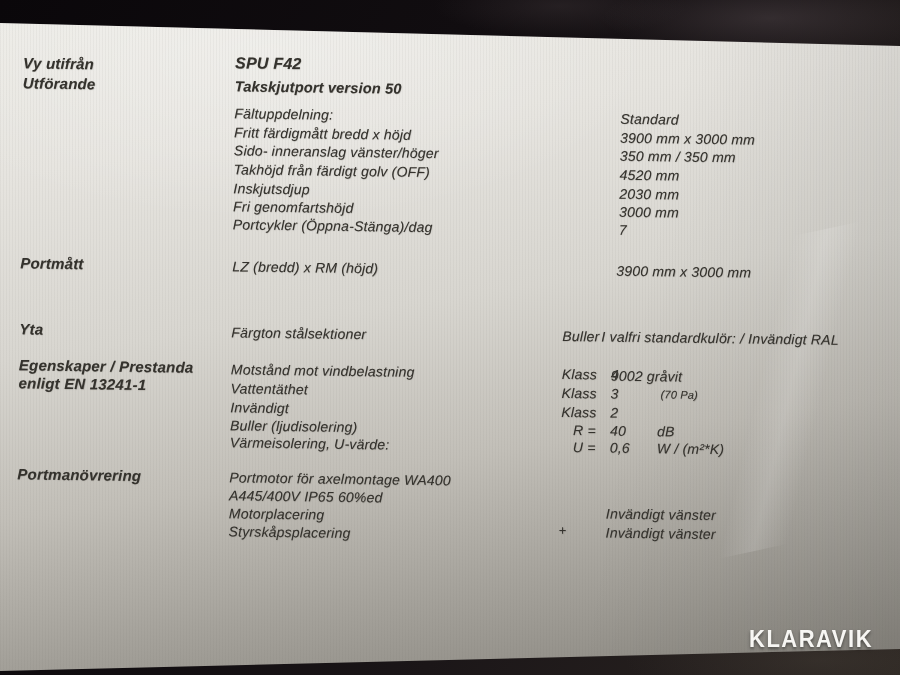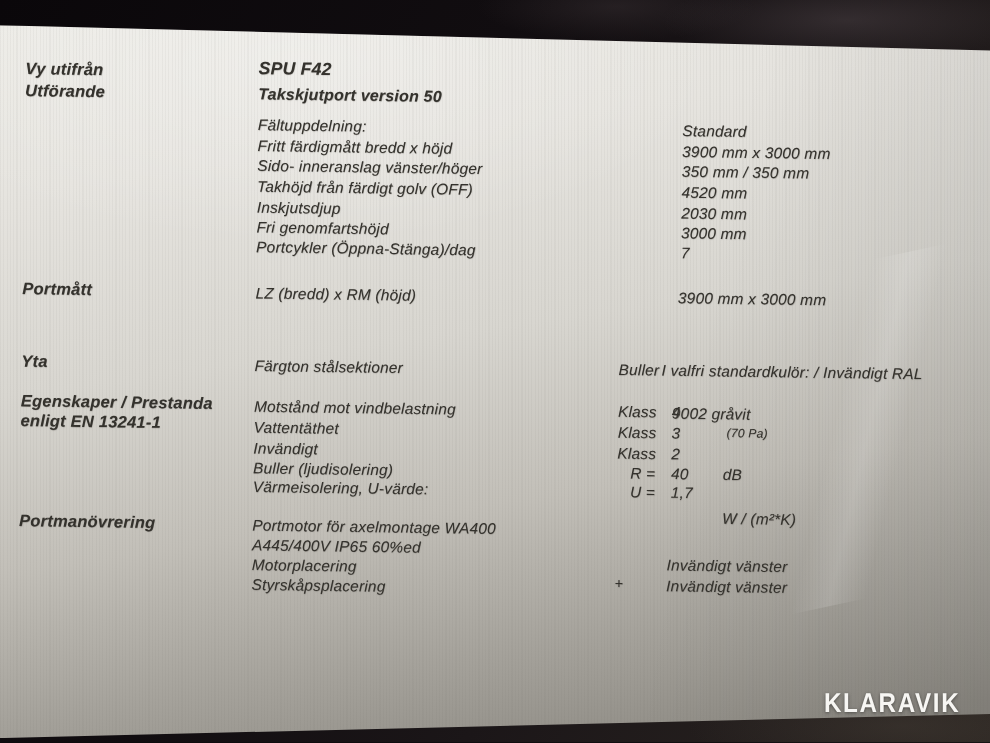--- a/index.html
+++ b/index.html
@@ -114,22 +114,22 @@
       <span class="kcol" style="top:397px">Klass</span>
       <span class="pval" style="top:397px">2</span>
 
       <span class="mcol" style="top:415px">Buller (ljudisolering)</span>
       <span class="kcol-eq" style="top:415px">R =</span>
       <span class="pval" style="top:415px">40</span>
       <span class="punit" style="top:415px">dB</span>
 
       <span class="mcol" style="top:432px">Värmeisolering, U-värde:</span>
       <span class="kcol-eq" style="top:432px">U =</span>
-      <span class="pval" style="top:432px">1,7</span>
-      <span class="punit" style="top:455px">W / (m²*K)</span>
+      <span class="pval" style="top:432px">0,6</span>
+      <span class="punit" style="top:432px">W / (m²*K)</span>
 
       <span class="lcol llab b" style="top:466px">Portmanövrering</span>
       <span class="mcol" style="top:467px">Portmotor för axelmontage WA400</span>
       <span class="mcol" style="top:485px">A445/400V IP65 60%ed</span>
       <span class="mcol" style="top:503px">Motorplacering</span>
       <span class="mcol" style="top:521px">Styrskåpsplacering</span>
       <span class="plus" style="top:516px">+</span>
       <span class="opval" style="top:498px">Invändigt vänster</span>
       <span class="opval" style="top:517px">Invändigt vänster</span>
 

